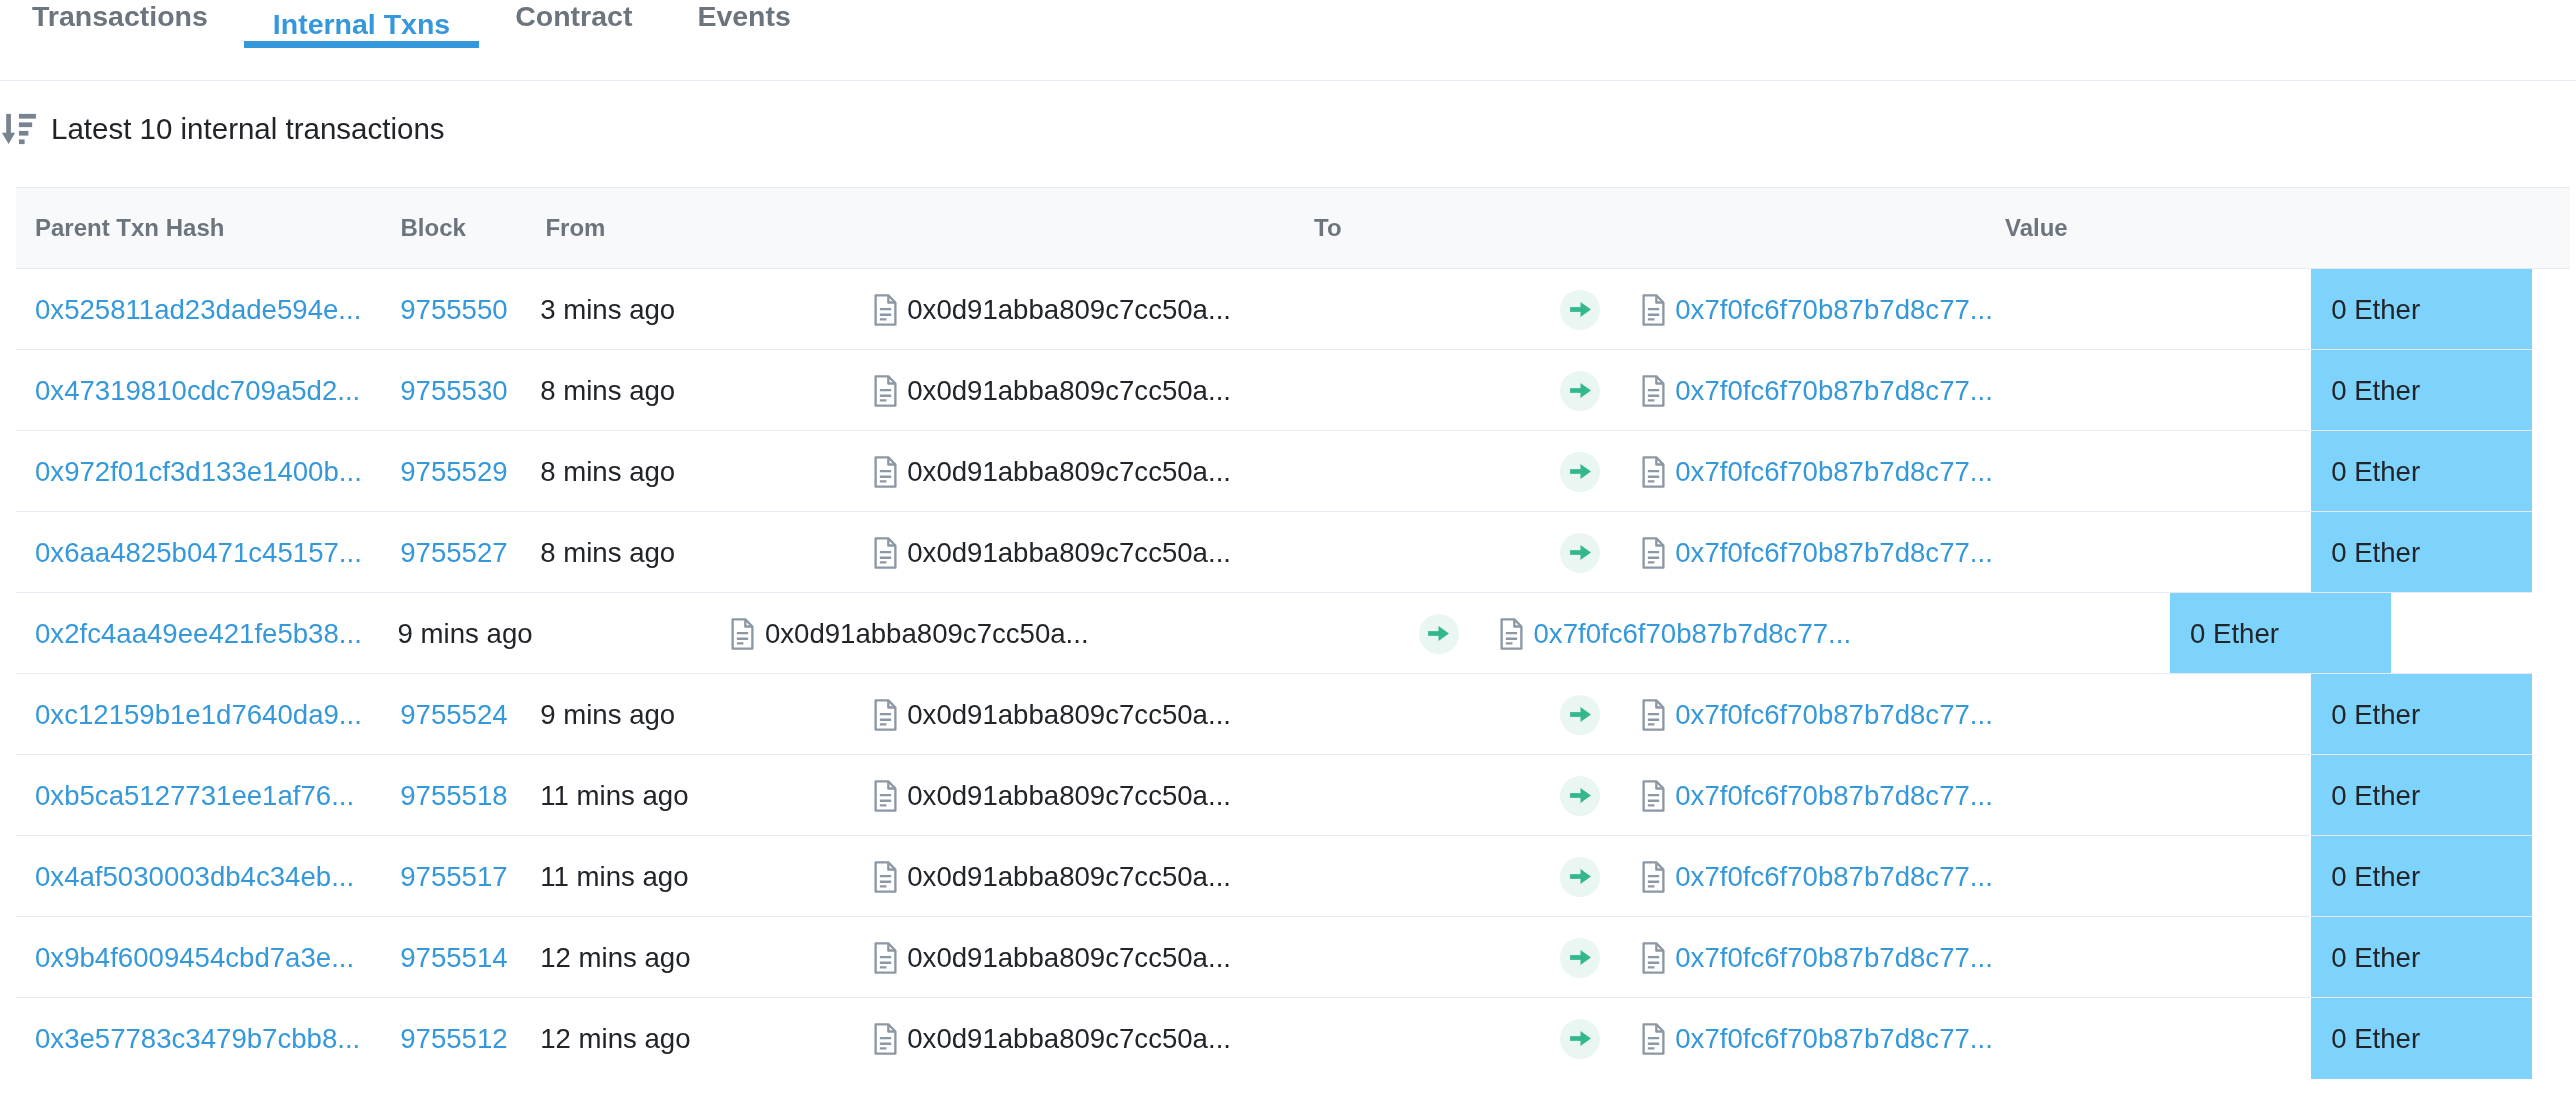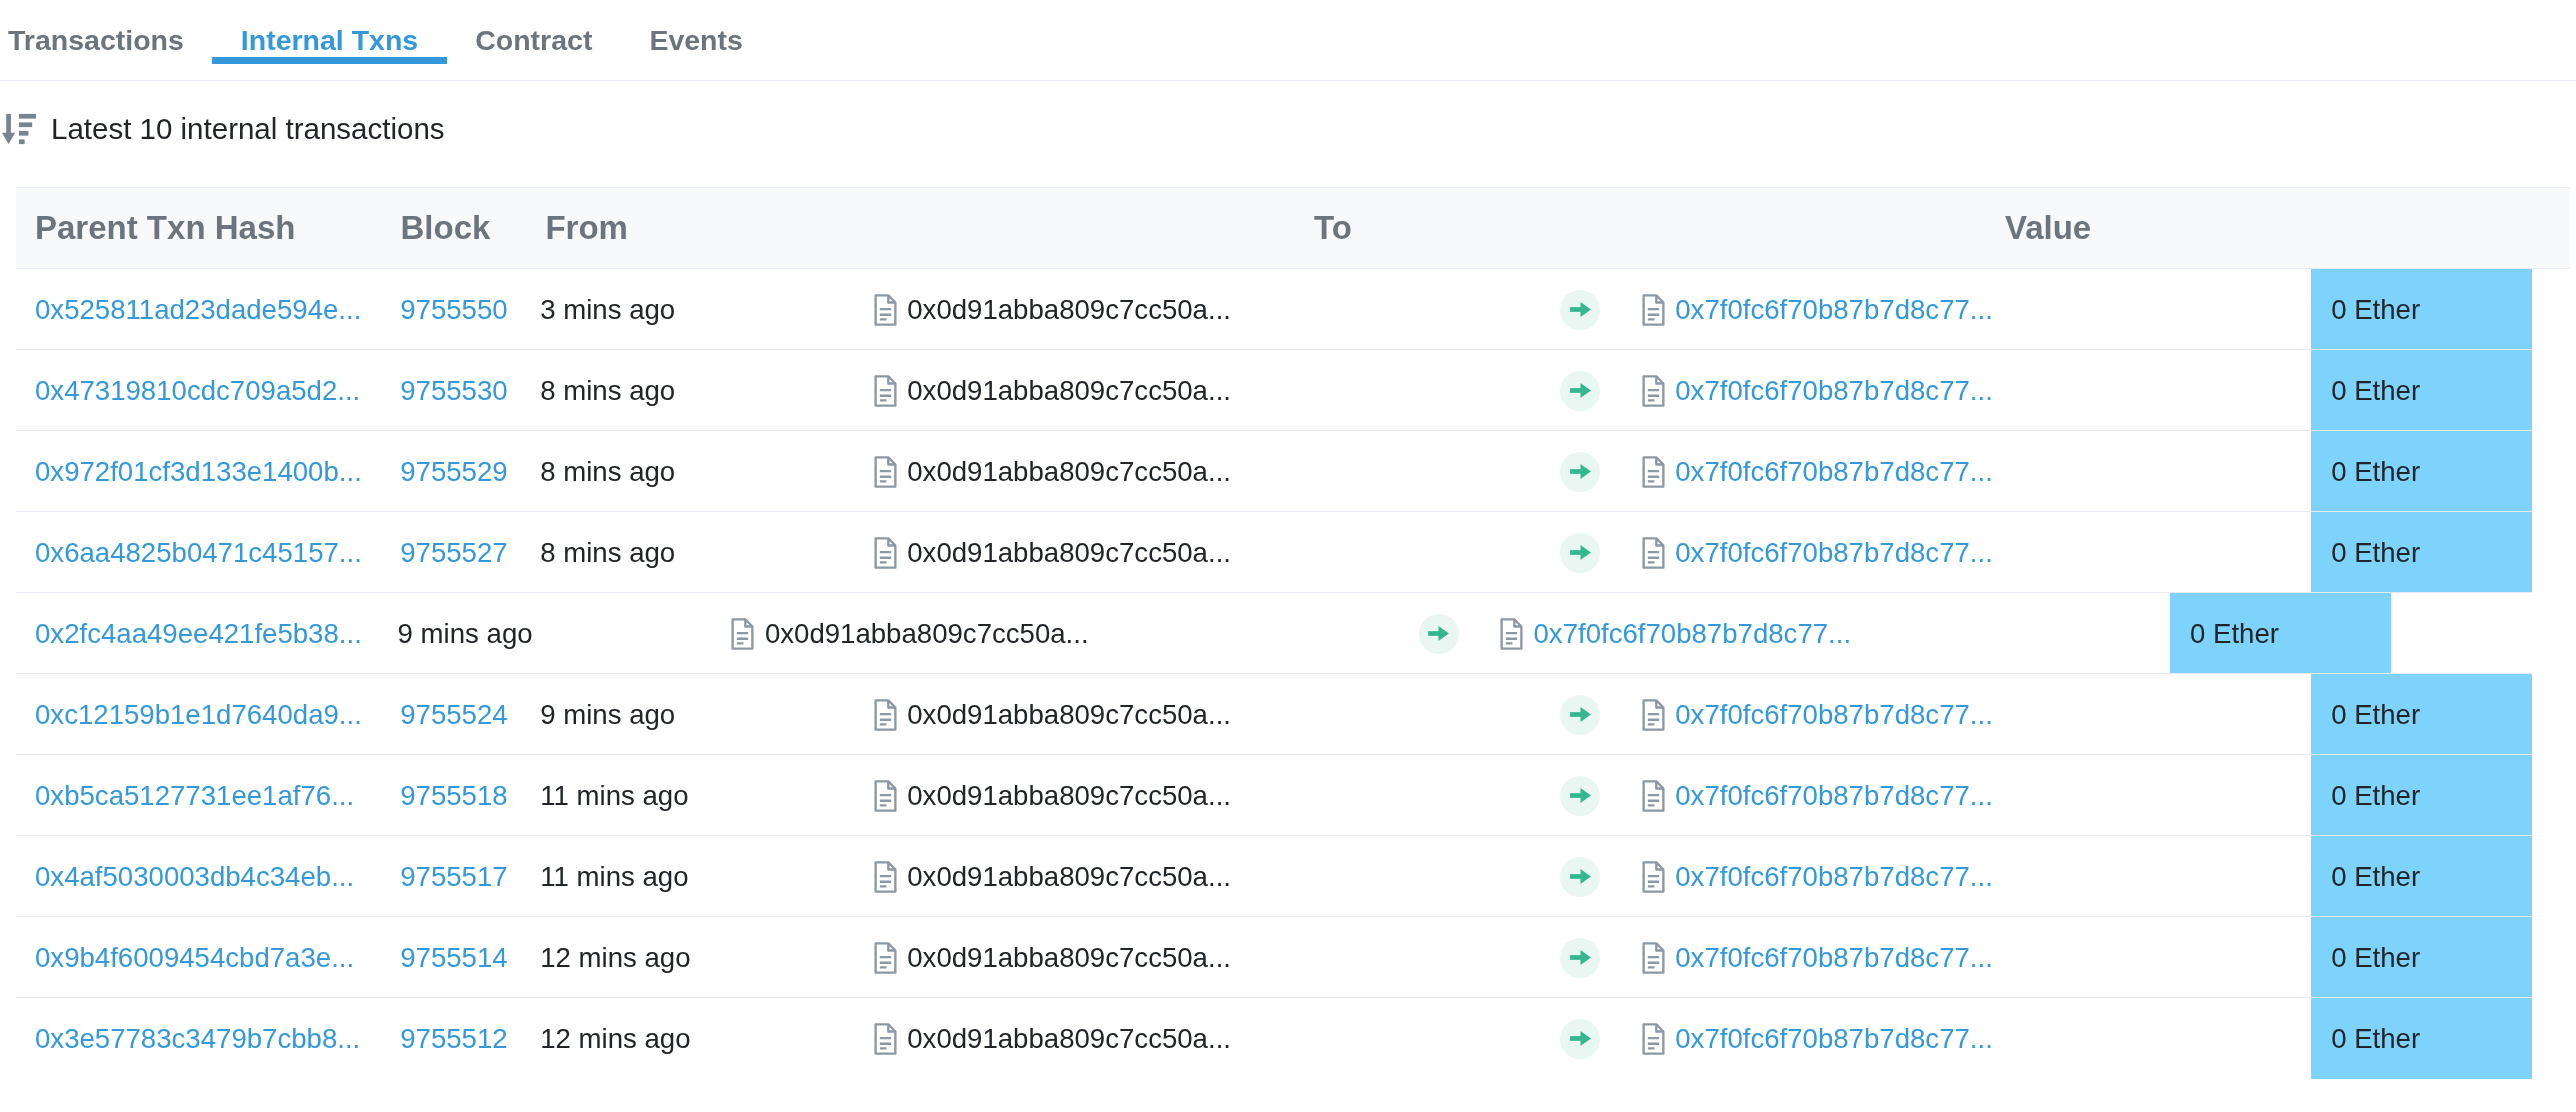--- a/index.html
+++ b/index.html
@@ -13,24 +13,25 @@
     position: relative;
     width: 2576px;
     height: 1112px;
     overflow: hidden;
     background: #ffffff;
   }
 
   
   .tabbar {
     display: flex;
-    align-items: center;
+    align-items: flex-start;
     height: 80px;
-    padding-left: 8px;
+    padding-left: 32px;
     border-bottom: 1.9px solid #e7eaf3;
+    gap: 8px;
   }
   .tab {
     display: flex;
     align-items: center;
     padding: 0 28.5px;
     font-size: 28.5px;
     font-weight: 700;
     color: #6c757e;
     cursor: pointer;
     box-sizing: border-box;
@@ -60,21 +61,21 @@
     width: 2554px;
   }
   .thead {
     display: flex;
     align-items: flex-start;
     height: 82px;
     background: #f8f9fa;
     border-top: 1.9px solid #e7eaf3;
     border-bottom: 1.9px solid #e7eaf3;
     box-sizing: border-box;
-    font-size: 33px;
+    font-size: 24px;
     font-weight: 700;
     color: #6c757e;
   }
   .row {
     position: relative;
     display: flex;
     align-items: center;
     height: 81px;
     font-size: 27.6px;
   }

